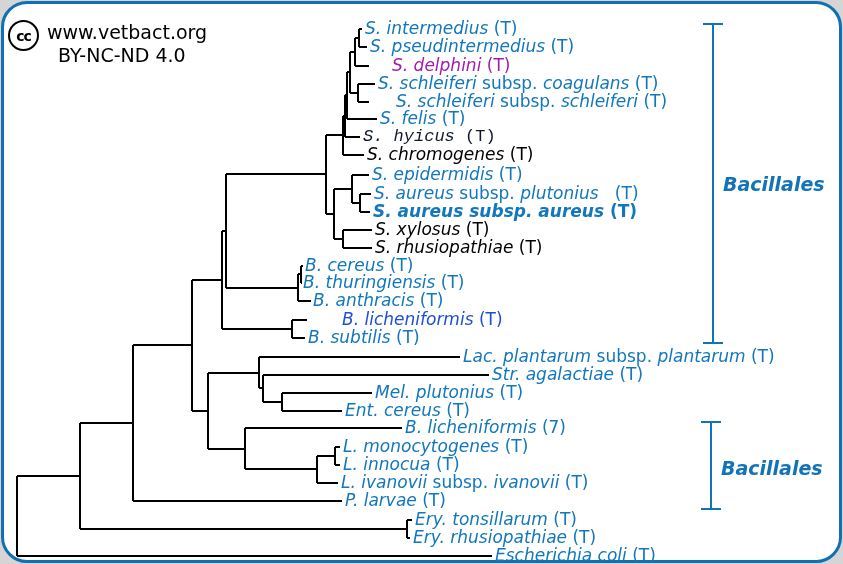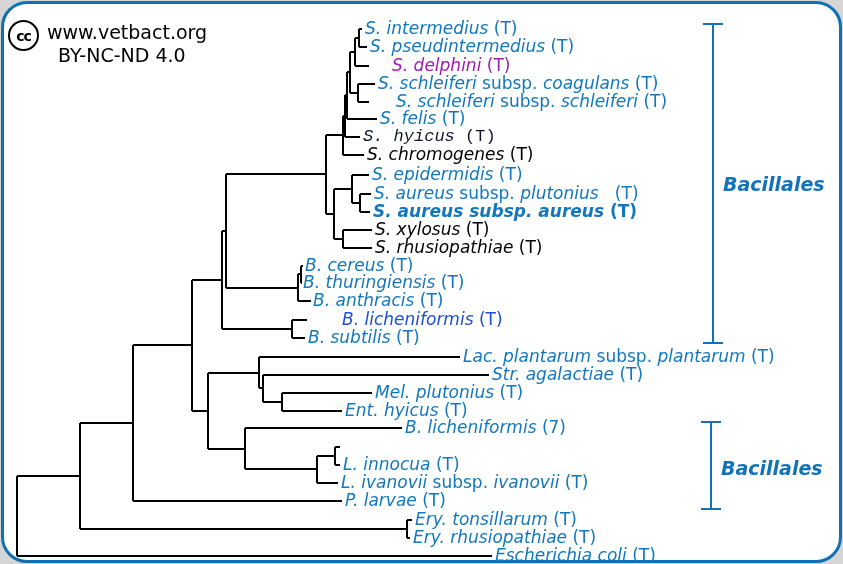--- a/index.html
+++ b/index.html
@@ -156,21 +156,22 @@
     <div class="taxon" style="left: 375px; top: 218px; color: rgb(0, 0, 0);"><span class="it">S. xylosus</span><span> (T)</span></div>
     <div class="taxon" style="left: 375px; top: 236px; color: rgb(0, 0, 0);"><span class="it">S. rhusiopathiae</span><span> (T)</span></div>
     <div class="taxon" style="left: 305px; top: 254px; color: rgb(18, 119, 189);"><span class="it">B. cereus</span><span> (T)</span></div>
     <div class="taxon" style="left: 303px; top: 271px; color: rgb(18, 119, 189);"><span class="it">B. thuringiensis</span><span> (T)</span></div>
     <div class="taxon" style="left: 313px; top: 289px; color: rgb(18, 119, 189);"><span class="it">B. anthracis</span><span> (T)</span></div>
     <div class="taxon" style="left: 310px; top: 308px; color: #1d4ed8; margin-left: 32px;"><span class="it">B. licheniformis</span><span> (T)</span></div>
     <div class="taxon" style="left: 308px; top: 326px; color: rgb(18, 119, 189);"><span class="it">B. subtilis</span><span> (T)</span></div>
     <div class="taxon" style="left: 463px; top: 345px; color: rgb(18, 119, 189);"><span class="it">Lac. plantarum </span><span>subsp.</span><span class="it"> plantarum</span><span> (T)</span></div>
     <div class="taxon" style="left: 492px; top: 363px; color: rgb(18, 119, 189);"><span class="it">Str. agalactiae</span><span> (T)</span></div>
     <div class="taxon" style="left: 375px; top: 381px; color: rgb(18, 119, 189);"><span class="it">Mel. plutonius</span><span> (T)</span></div>
-    <div class="taxon" style="left: 345px; top: 399px; color: rgb(18, 119, 189);"><span class="it">Ent. hyicus</span><span> (T)</span></div>
+    <div class="taxon" style="left: 345px; top: 399px; color: rgb(18, 119, 189);"><span class="it">Ent. cereus</span><span> (T)</span></div>
     <div class="taxon" style="left: 405px; top: 416px; color: rgb(18, 119, 189);"><span class="it">B. licheniformis</span><span> (7)</span></div>
+    <div class="taxon" style="left: 343px; top: 435px; color: rgb(18, 119, 189);"><span class="it">L. monocytogenes</span><span> (T)</span></div>
     <div class="taxon" style="left: 343px; top: 453px; color: rgb(18, 119, 189);"><span class="it">L. innocua</span><span> (T)</span></div>
     <div class="taxon" style="left: 341px; top: 471px; color: rgb(18, 119, 189);"><span class="it">L. ivanovii </span><span>subsp.</span><span class="it"> ivanovii</span><span> (T)</span></div>
     <div class="taxon" style="left: 345px; top: 489px; color: rgb(18, 119, 189);"><span class="it">P. larvae</span><span> (T)</span></div>
     <div class="taxon" style="left: 415px; top: 508px; color: rgb(18, 119, 189);"><span class="it">Ery. tonsillarum</span><span> (T)</span></div>
     <div class="taxon" style="left: 413px; top: 526px; color: rgb(18, 119, 189);"><span class="it">Ery. rhusiopathiae</span><span> (T)</span></div>
     <div class="taxon" style="left: 495px; top: 544px; color: rgb(18, 119, 189);"><span class="it">Escherichia coli</span><span> (T)</span></div>
   </div>
 
 </body></html>

